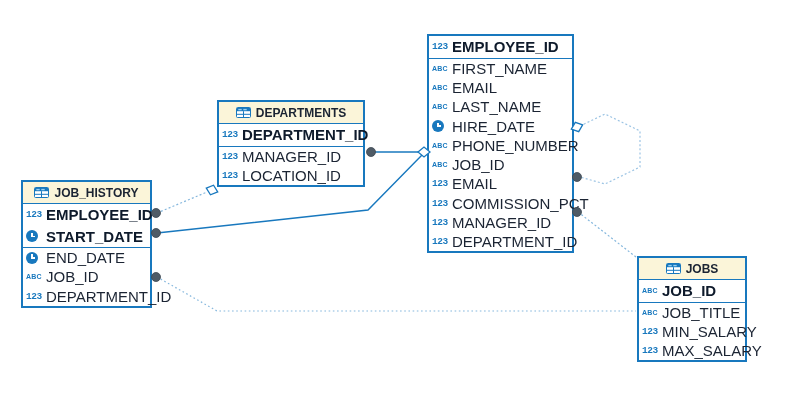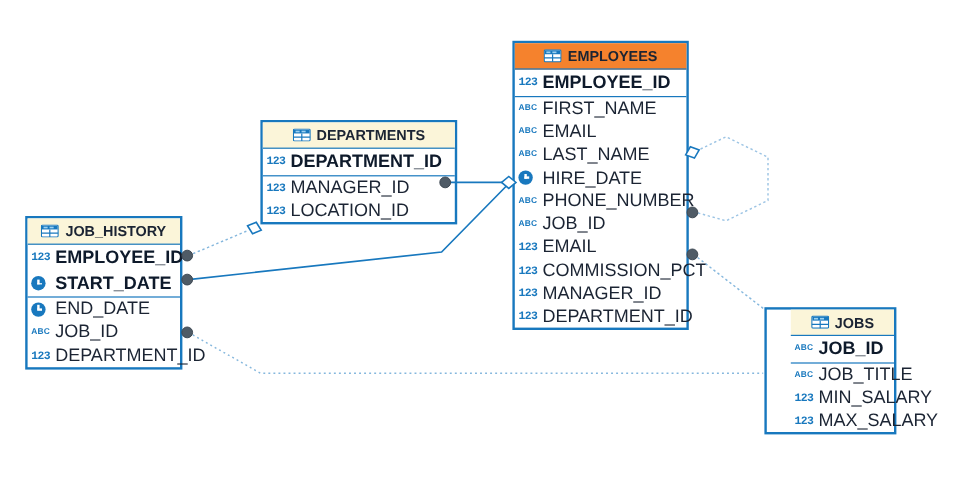--- a/index.html
+++ b/index.html
@@ -86,21 +86,21 @@
         <span class="ico ico-txt">ABC</span>
         <span class="colname">JOB_ID</span>
       </div>
       <div class="row">
         <span class="ico ico-num">123</span>
         <span class="colname">DEPARTMENT_ID</span>
       </div>
     </div>
   </div>
 
-  <div class="etable" style="left:217px;top:100px;width:164px;">
+  <div class="etable" style="left:217px;top:100px;width:148px;">
     <div class="thead">
       <span class="tblico">
         <svg width="15" height="11" viewBox="0 0 15 11">
             <rect x="0.5" y="0.5" width="14" height="10" rx="1" fill="#fff" stroke="#1878BE"></rect>
             <rect x="1" y="1" width="13" height="3.2" fill="#1878BE"></rect>
             <rect x="2.3" y="1.9" width="3.4" height="1.4" fill="#9BD0F0"></rect>
             <rect x="7.3" y="1.9" width="3.4" height="1.4" fill="#9BD0F0"></rect>
             <line x1="7.5" y1="4.2" x2="7.5" y2="10.5" stroke="#1878BE"></line>
             <line x1="0.5" y1="7.3" x2="14.5" y2="7.3" stroke="#1878BE"></line>
           </svg>
@@ -119,33 +119,20 @@
         <span class="colname">MANAGER_ID</span>
       </div>
       <div class="row">
         <span class="ico ico-num">123</span>
         <span class="colname">LOCATION_ID</span>
       </div>
     </div>
   </div>
 
   <div class="etable" style="left:427px;top:34px;width:147px;">
-    <div class="thead selected">
-      <span class="tblico">
-        <svg width="15" height="11" viewBox="0 0 15 11">
-            <rect x="0.5" y="0.5" width="14" height="10" rx="1" fill="#fff" stroke="#1878BE"></rect>
-            <rect x="1" y="1" width="13" height="3.2" fill="#1878BE"></rect>
-            <rect x="2.3" y="1.9" width="3.4" height="1.4" fill="#9BD0F0"></rect>
-            <rect x="7.3" y="1.9" width="3.4" height="1.4" fill="#9BD0F0"></rect>
-            <line x1="7.5" y1="4.2" x2="7.5" y2="10.5" stroke="#1878BE"></line>
-            <line x1="0.5" y1="7.3" x2="14.5" y2="7.3" stroke="#1878BE"></line>
-          </svg>
-      </span>
-      <span>EMPLOYEES</span>
-    </div>
     <div class="sec pk">
       <div class="row pkrow">
         <span class="ico ico-num">123</span>
         <span class="colname pkname">EMPLOYEE_ID</span>
       </div>
     </div>
     <div class="sec">
       <div class="row">
         <span class="ico ico-txt">ABC</span>
         <span class="colname">FIRST_NAME</span>
@@ -184,21 +171,21 @@
         <span class="ico ico-num">123</span>
         <span class="colname">MANAGER_ID</span>
       </div>
       <div class="row">
         <span class="ico ico-num">123</span>
         <span class="colname">DEPARTMENT_ID</span>
       </div>
     </div>
   </div>
 
-  <div class="etable" style="left:637px;top:256px;width:110px;padding-left:20px;">
+  <div class="etable" style="left:637px;top:256px;width:110px;">
     <div class="thead">
       <span class="tblico">
         <svg width="15" height="11" viewBox="0 0 15 11">
             <rect x="0.5" y="0.5" width="14" height="10" rx="1" fill="#fff" stroke="#1878BE"></rect>
             <rect x="1" y="1" width="13" height="3.2" fill="#1878BE"></rect>
             <rect x="2.3" y="1.9" width="3.4" height="1.4" fill="#9BD0F0"></rect>
             <rect x="7.3" y="1.9" width="3.4" height="1.4" fill="#9BD0F0"></rect>
             <line x1="7.5" y1="4.2" x2="7.5" y2="10.5" stroke="#1878BE"></line>
             <line x1="0.5" y1="7.3" x2="14.5" y2="7.3" stroke="#1878BE"></line>
           </svg>

